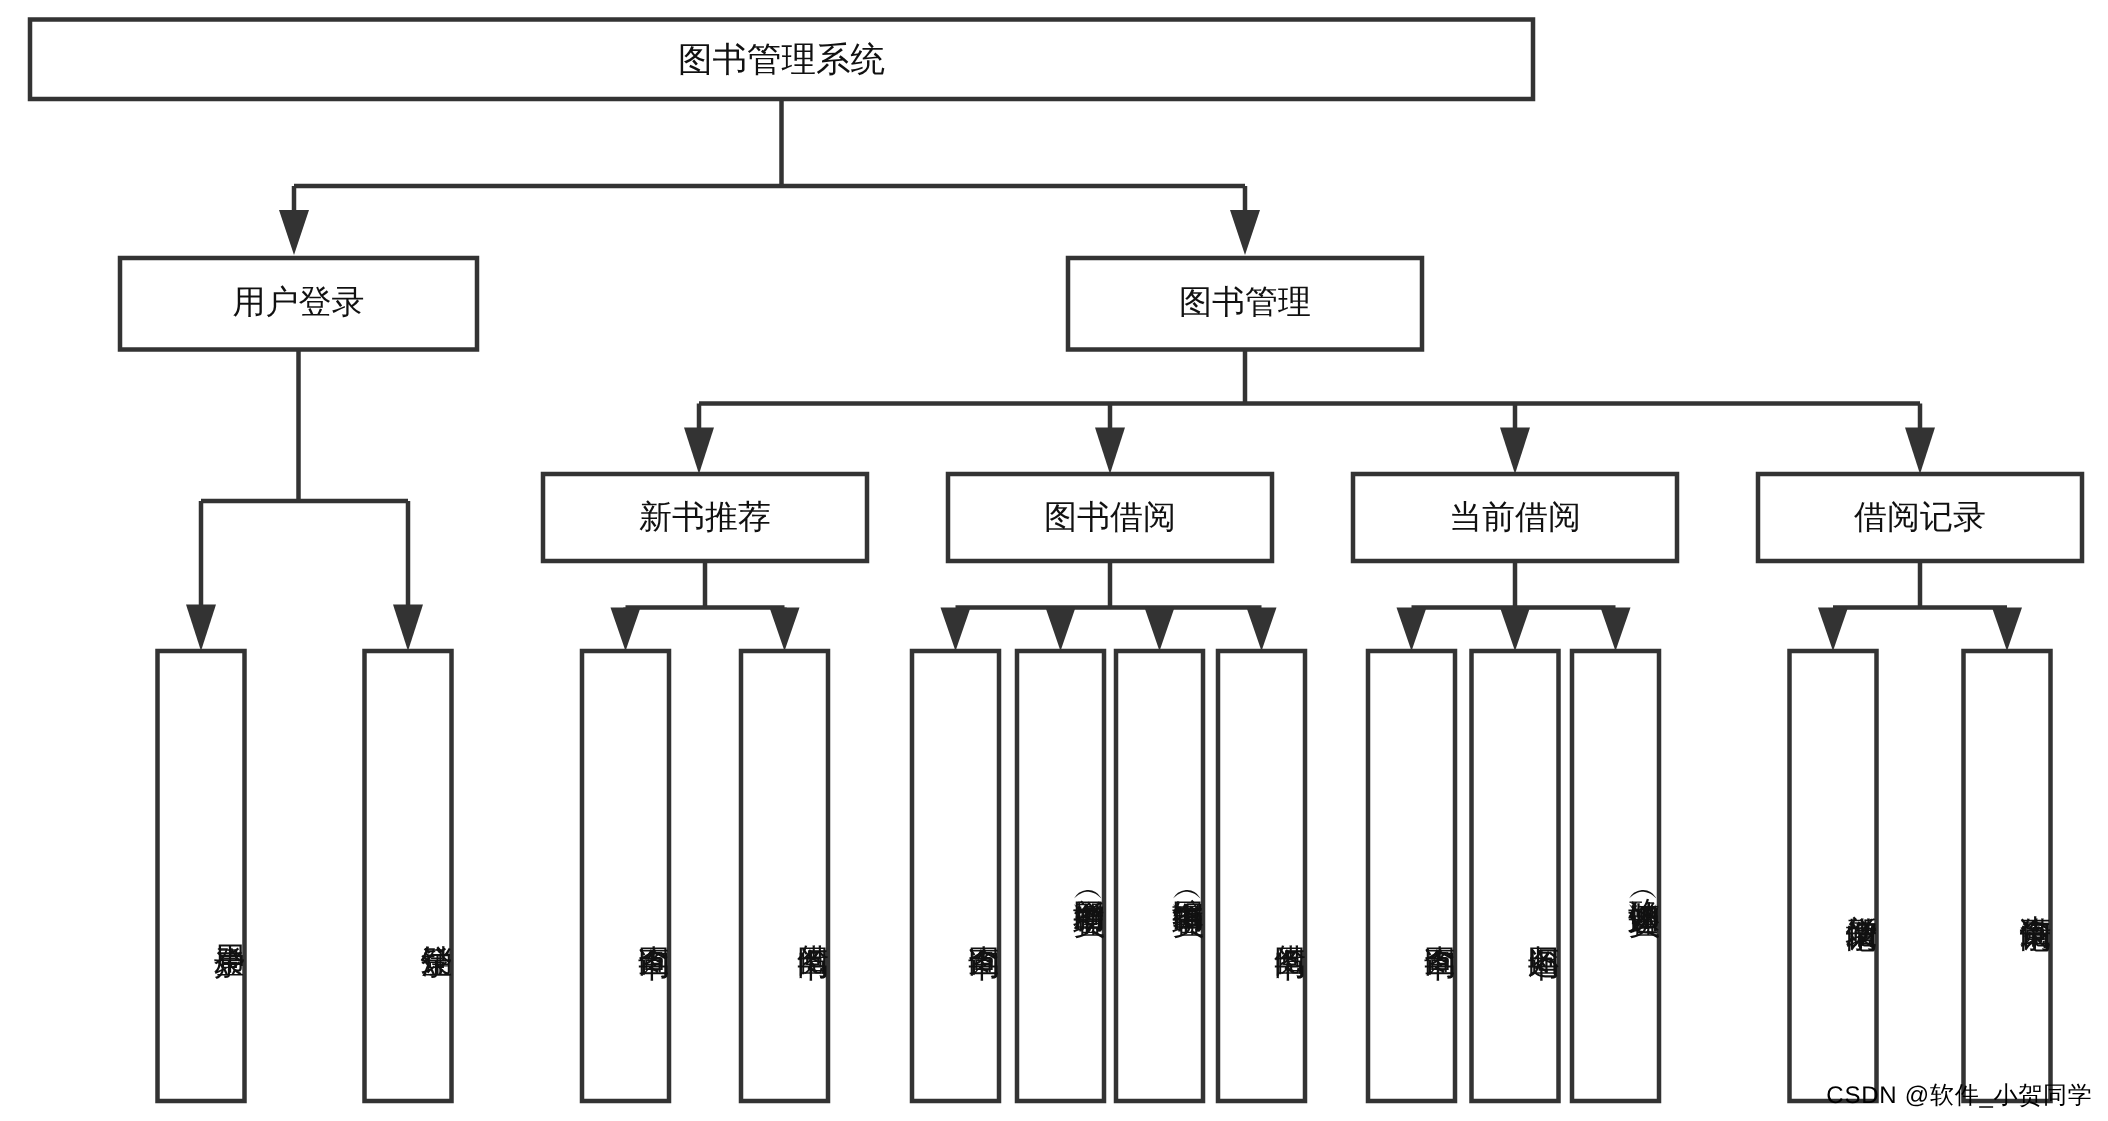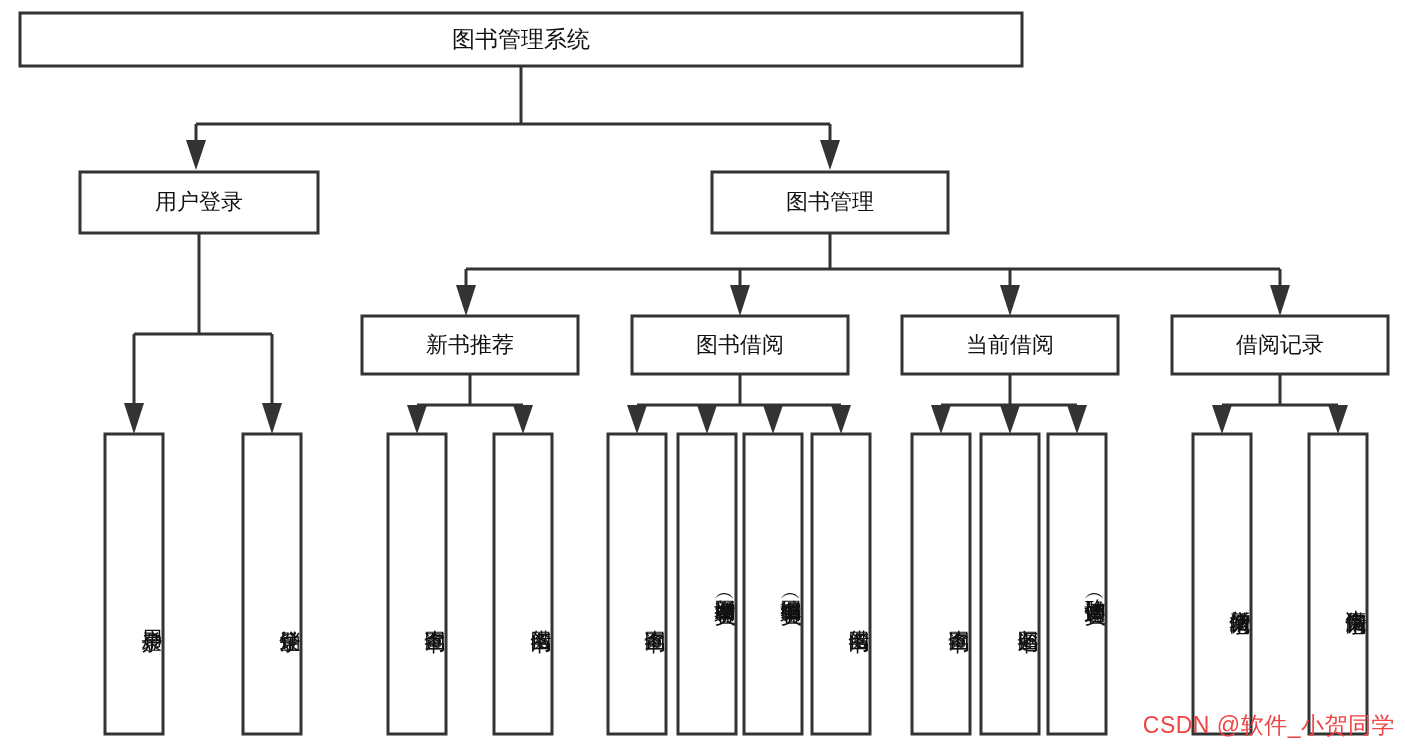--- a/index.html
+++ b/index.html
@@ -70,22 +70,22 @@
     display: flex;
     align-items: flex-start;
     justify-content: center;
     pointer-events: none;
   }
   .watermark {
     position: absolute;
     right: 8px;
     bottom: 6px;
     font-family: "Liberation Sans", "DejaVu Sans", sans-serif;
-    font-size: 23px;
-    color: #ef4444;
+    font-size: 16px;
+    color: #000000;
     letter-spacing: 0.5px;
     white-space: nowrap;
   }
 </style>
 </head>
 <body>
 
 <div id="diagram-root">
 
   <svg class="diagram" viewBox="0 0 1405 747" xmlns="http://www.w3.org/2000/svg">

